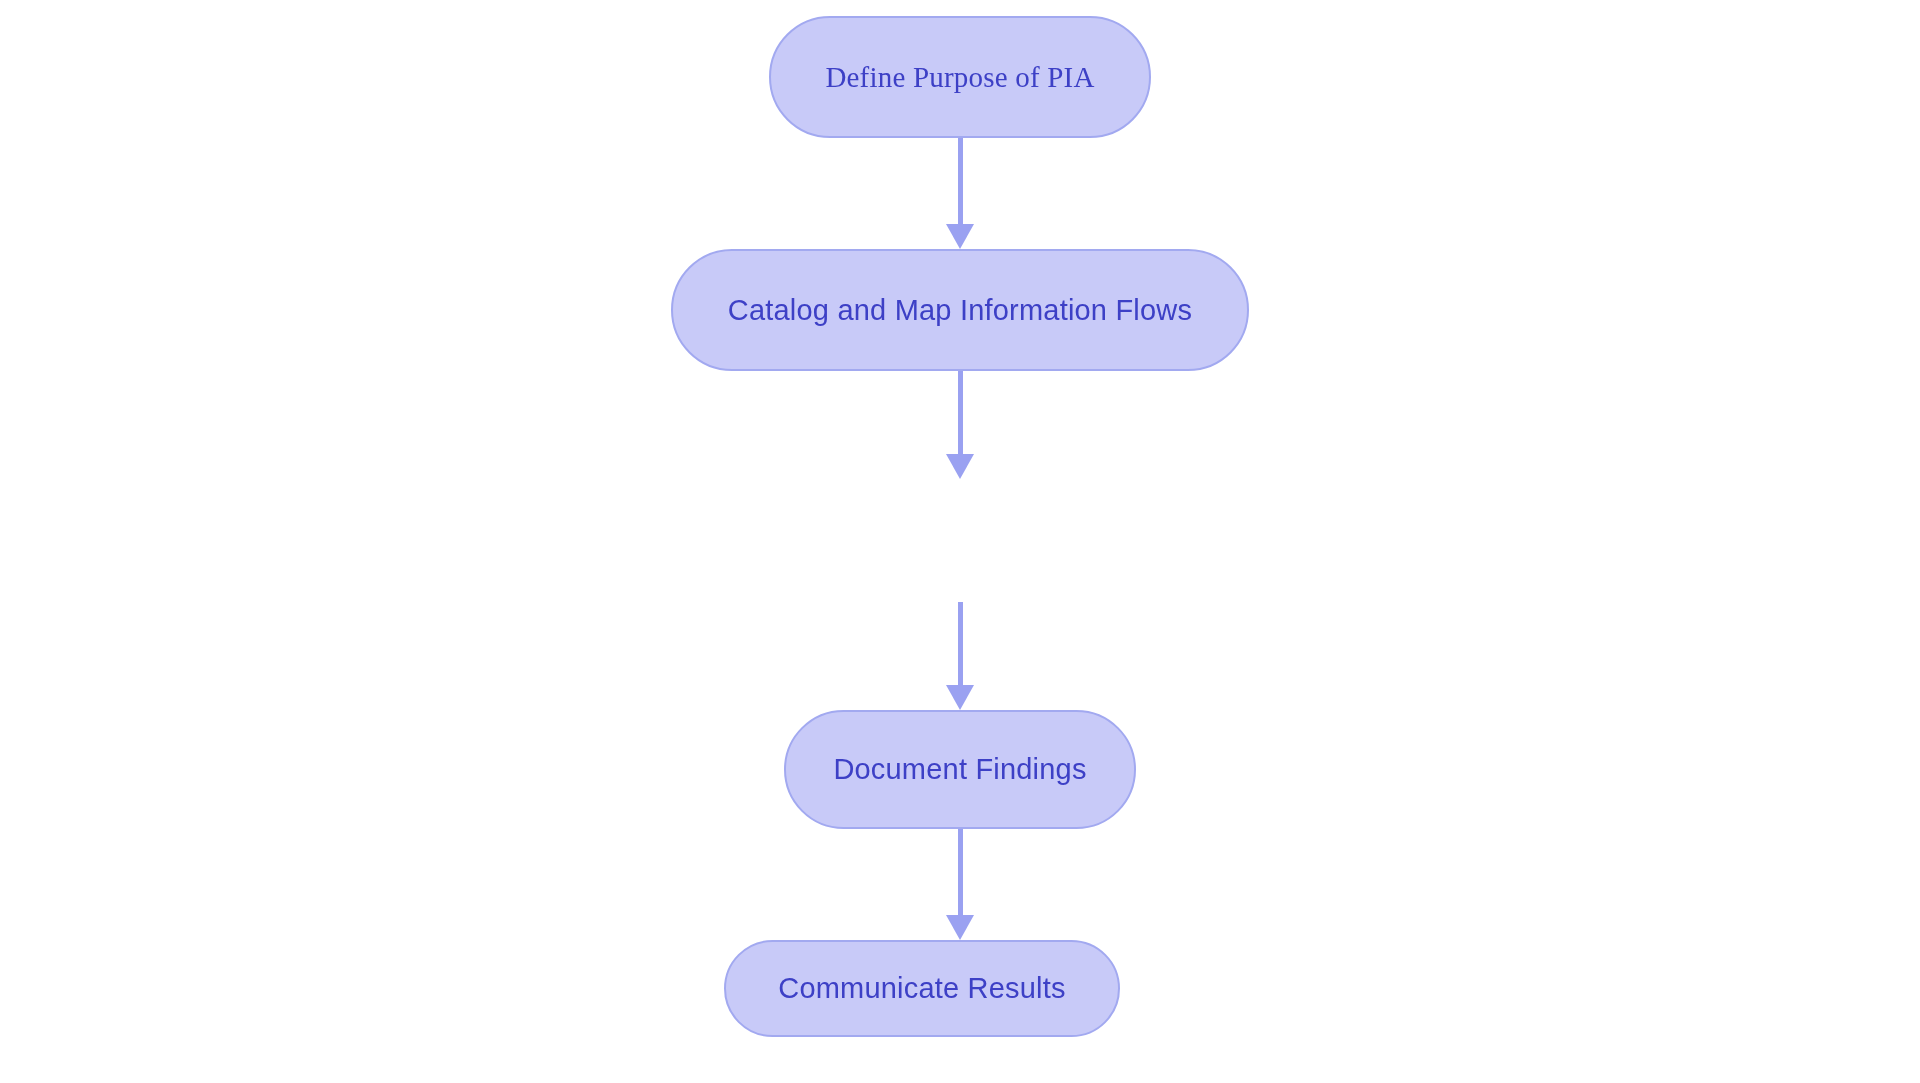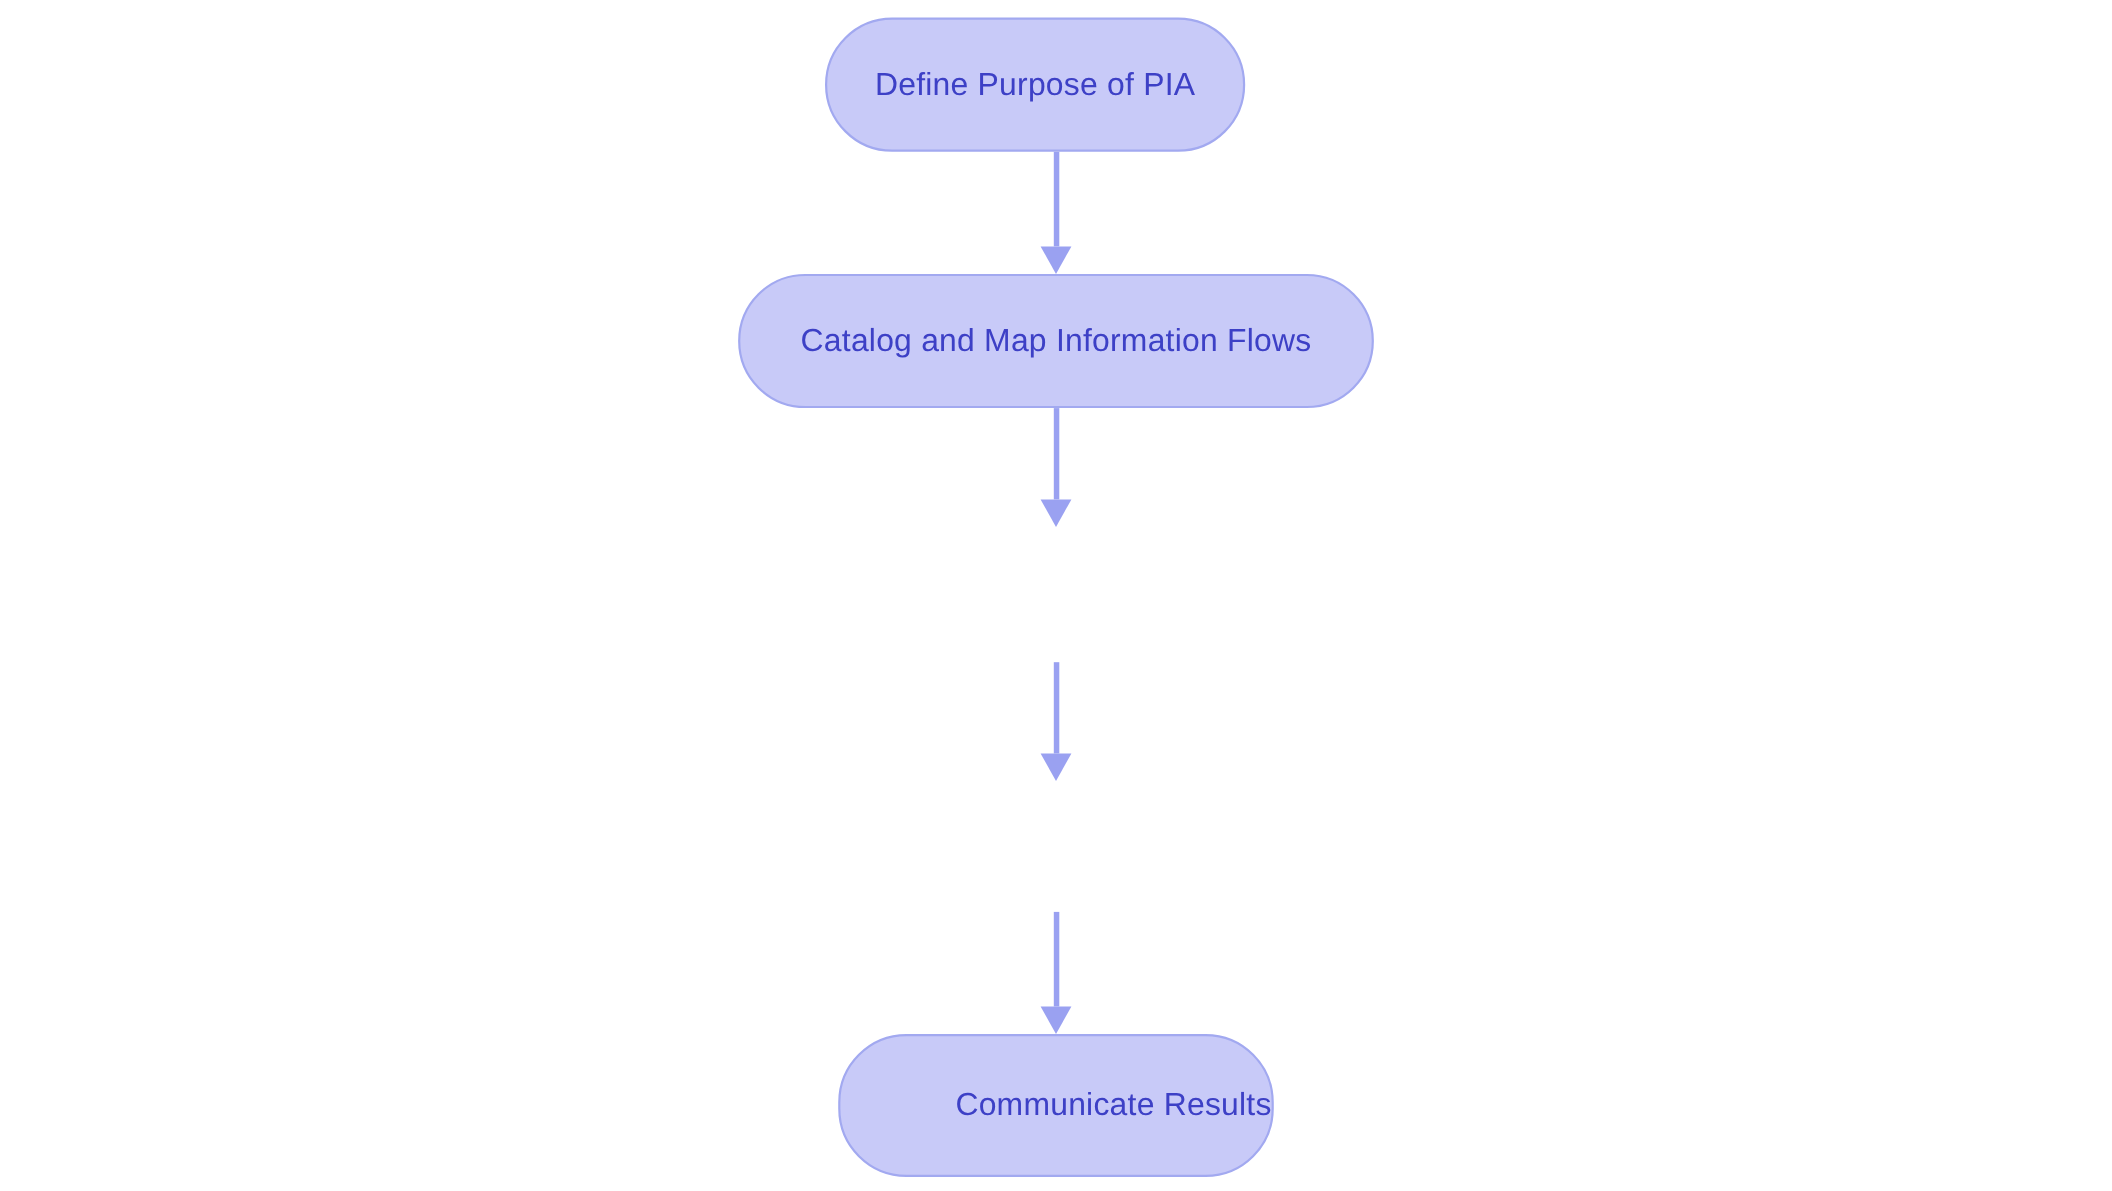--- a/index.html
+++ b/index.html
@@ -24,25 +24,25 @@
     color: #3d40c6;
     font-size: 29px;
     font-weight: 500;
     letter-spacing: 0.2px;
     display: flex;
     align-items: center;
     justify-content: center;
     text-align: center;
     white-space: nowrap;
   }
-  .node-1 { left: 750px; top: 16px;  width: 382px; height: 122px; }
+  .node-1 { left: 769px; top: 16px;  width: 382px; height: 122px; font-family: Liberation Serif, serif; }
   .node-2 { left: 671px; top: 249px; width: 578px; height: 122px; }
   .node-3 { left: 714px; top: 479px; width: 492px; height: 123px; }
   .node-4 { left: 784px; top: 710px; width: 352px; height: 119px; }
-  .node-5 { left: 762px; top: 940px; width: 396px; height: 130px; justify-content: flex-end; }
+  .node-5 { left: 724px; top: 940px; width: 396px; height: 97px; }
 
   .edge-line {
     position: absolute;
     left: 958px;
     width: 5px;
     background: #9aa1f1;
   }
   .edge-line-1 { top: 138px; height: 86px; }
   .edge-line-2 { top: 371px; height: 83px; }
   .edge-line-3 { top: 602px; height: 83px; }
@@ -78,20 +78,23 @@
     <span>Catalog and Map Information Flows</span>
   </div>
 
   <div class="edge-line edge-line-2"></div>
   <div class="edge-head edge-head-2"></div>
 
 
   <div class="edge-line edge-line-3"></div>
   <div class="edge-head edge-head-3"></div>
 
+  <div class="node node-4">
+    <span>Document Findings</span>
+  </div>
 
   <div class="edge-line edge-line-4"></div>
   <div class="edge-head edge-head-4"></div>
 
   <div class="node node-5">
     <span>Communicate Results</span>
   </div>
 
 </div>
 

